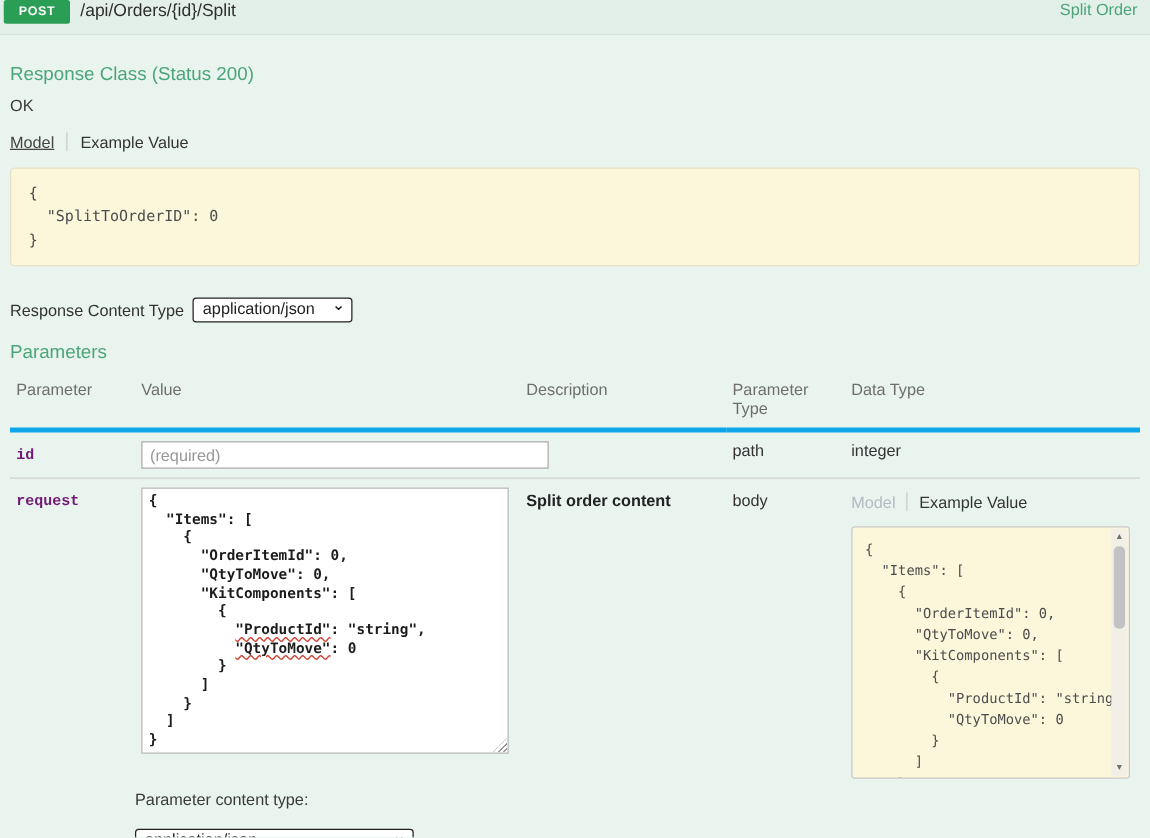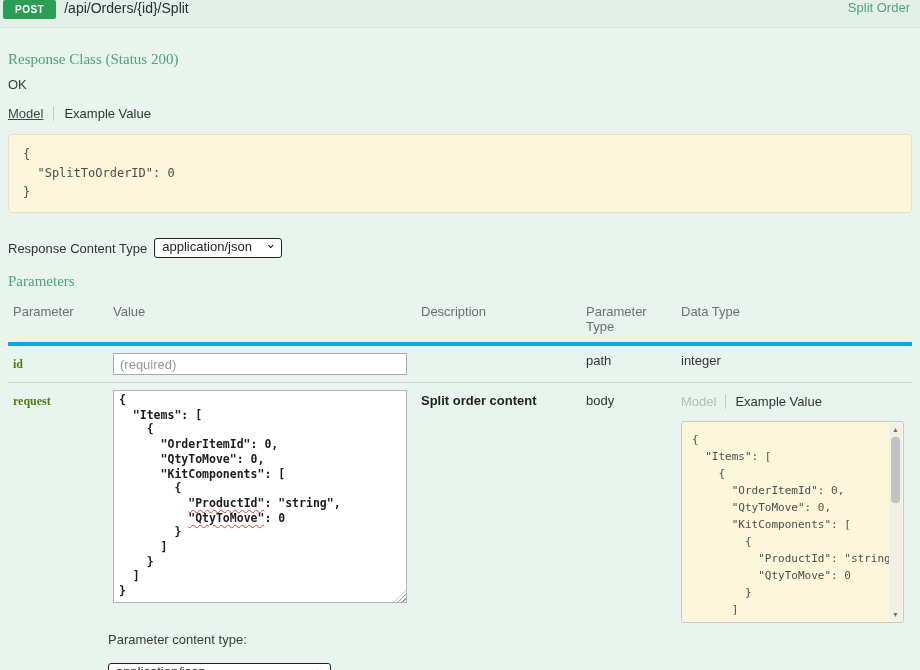--- a/index.html
+++ b/index.html
@@ -23,21 +23,21 @@
   .method-badge {
     background: var(--accent_green, #2b9e56);
     color: #fff; font-weight: bold; font-size: 10px;
     letter-spacing: .5px; padding: 4px 12px; border-radius: 2px;
     cursor: pointer;
   }
   .op-path { margin-left: 8px; font-size: 14px; color: #2e2e2e; cursor: pointer; }
   .op-link { margin-left: auto; color: var(--link_green, #4ba579); font-size: 13px; cursor: pointer; }
   
   .content { padding: 0 8px; }
-  .green-heading { color: var(--link_green, #4ba579); font-size: 15px; font-weight: 400; font-family: Liberation Serif, serif; }
+  .green-heading { color: var(--link_green, #4ba579); font-size: 15px; font-weight: 400; }
   .h-response { margin-top: 23px; }
   .ok-text { margin-top: 9px; color: #3a3a3a; }
   .tabs { margin-top: 12px; display: flex; align-items: center; height: 18px; }
   .tab-model-top { color: #444; text-decoration: underline; padding-right: 10px; cursor: pointer; }
   .tab-example-top { border-left: 1px solid #c9c9c9; padding-left: 10px; color: #333; cursor: pointer; }
   .snippet {
     margin-top: 12px;
     background: var(--snippet_bg, #fcf6db);
     border: 1px solid #e7e0c8; border-radius: 4px;
     padding: 10px 14px;
@@ -57,23 +57,23 @@
   .h-params { margin-top: 15px; }
   
   table.params { width: 904px; border-collapse: collapse; margin-top: 6px; font-size: 13px; table-layout: fixed; }
   table.params th {
     text-align: left; font-weight: 400; color: #6e6e6e;
     padding: 8px 4px 8px 5px; vertical-align: top;
   }
   table.params thead tr { border-bottom: 4px solid #0ea5e9; }
   table.params tbody tr.row-id { border-bottom: 1px solid #cfcfcf; }
   table.params td { padding: 7px 4px 7px 5px; vertical-align: top; }
-  .pname { font-family: Liberation Serif, serif; font-weight: bold; font-size: 12px; color: #4d7c0f; padding-top: 11px !important; }
+  .pname { font-family: Liberation Mono, monospace; font-weight: bold; font-size: 12px; color: #701a75; padding-top: 11px !important; }
   .id-input {
-    width: 294px; height: 22px; border: 1px solid #a9a9a9;
+    width: 326px; height: 22px; border: 1px solid #a9a9a9;
     padding: 1px 6px; font-family: "Liberation Sans", sans-serif; font-size: 13px; color: #333;
     background: #fff;
   }
   .id-input::placeholder { color: #979797; opacity: 1; }
   .cell-desc { font-weight: bold; color: #222; padding-top: 10px !important; }
   
   .editor {
     position: relative; width: 294px; height: 213px;
     background: #fff; border: 1px solid #b5b5b5;
     padding: 2px 5px; overflow: hidden;

